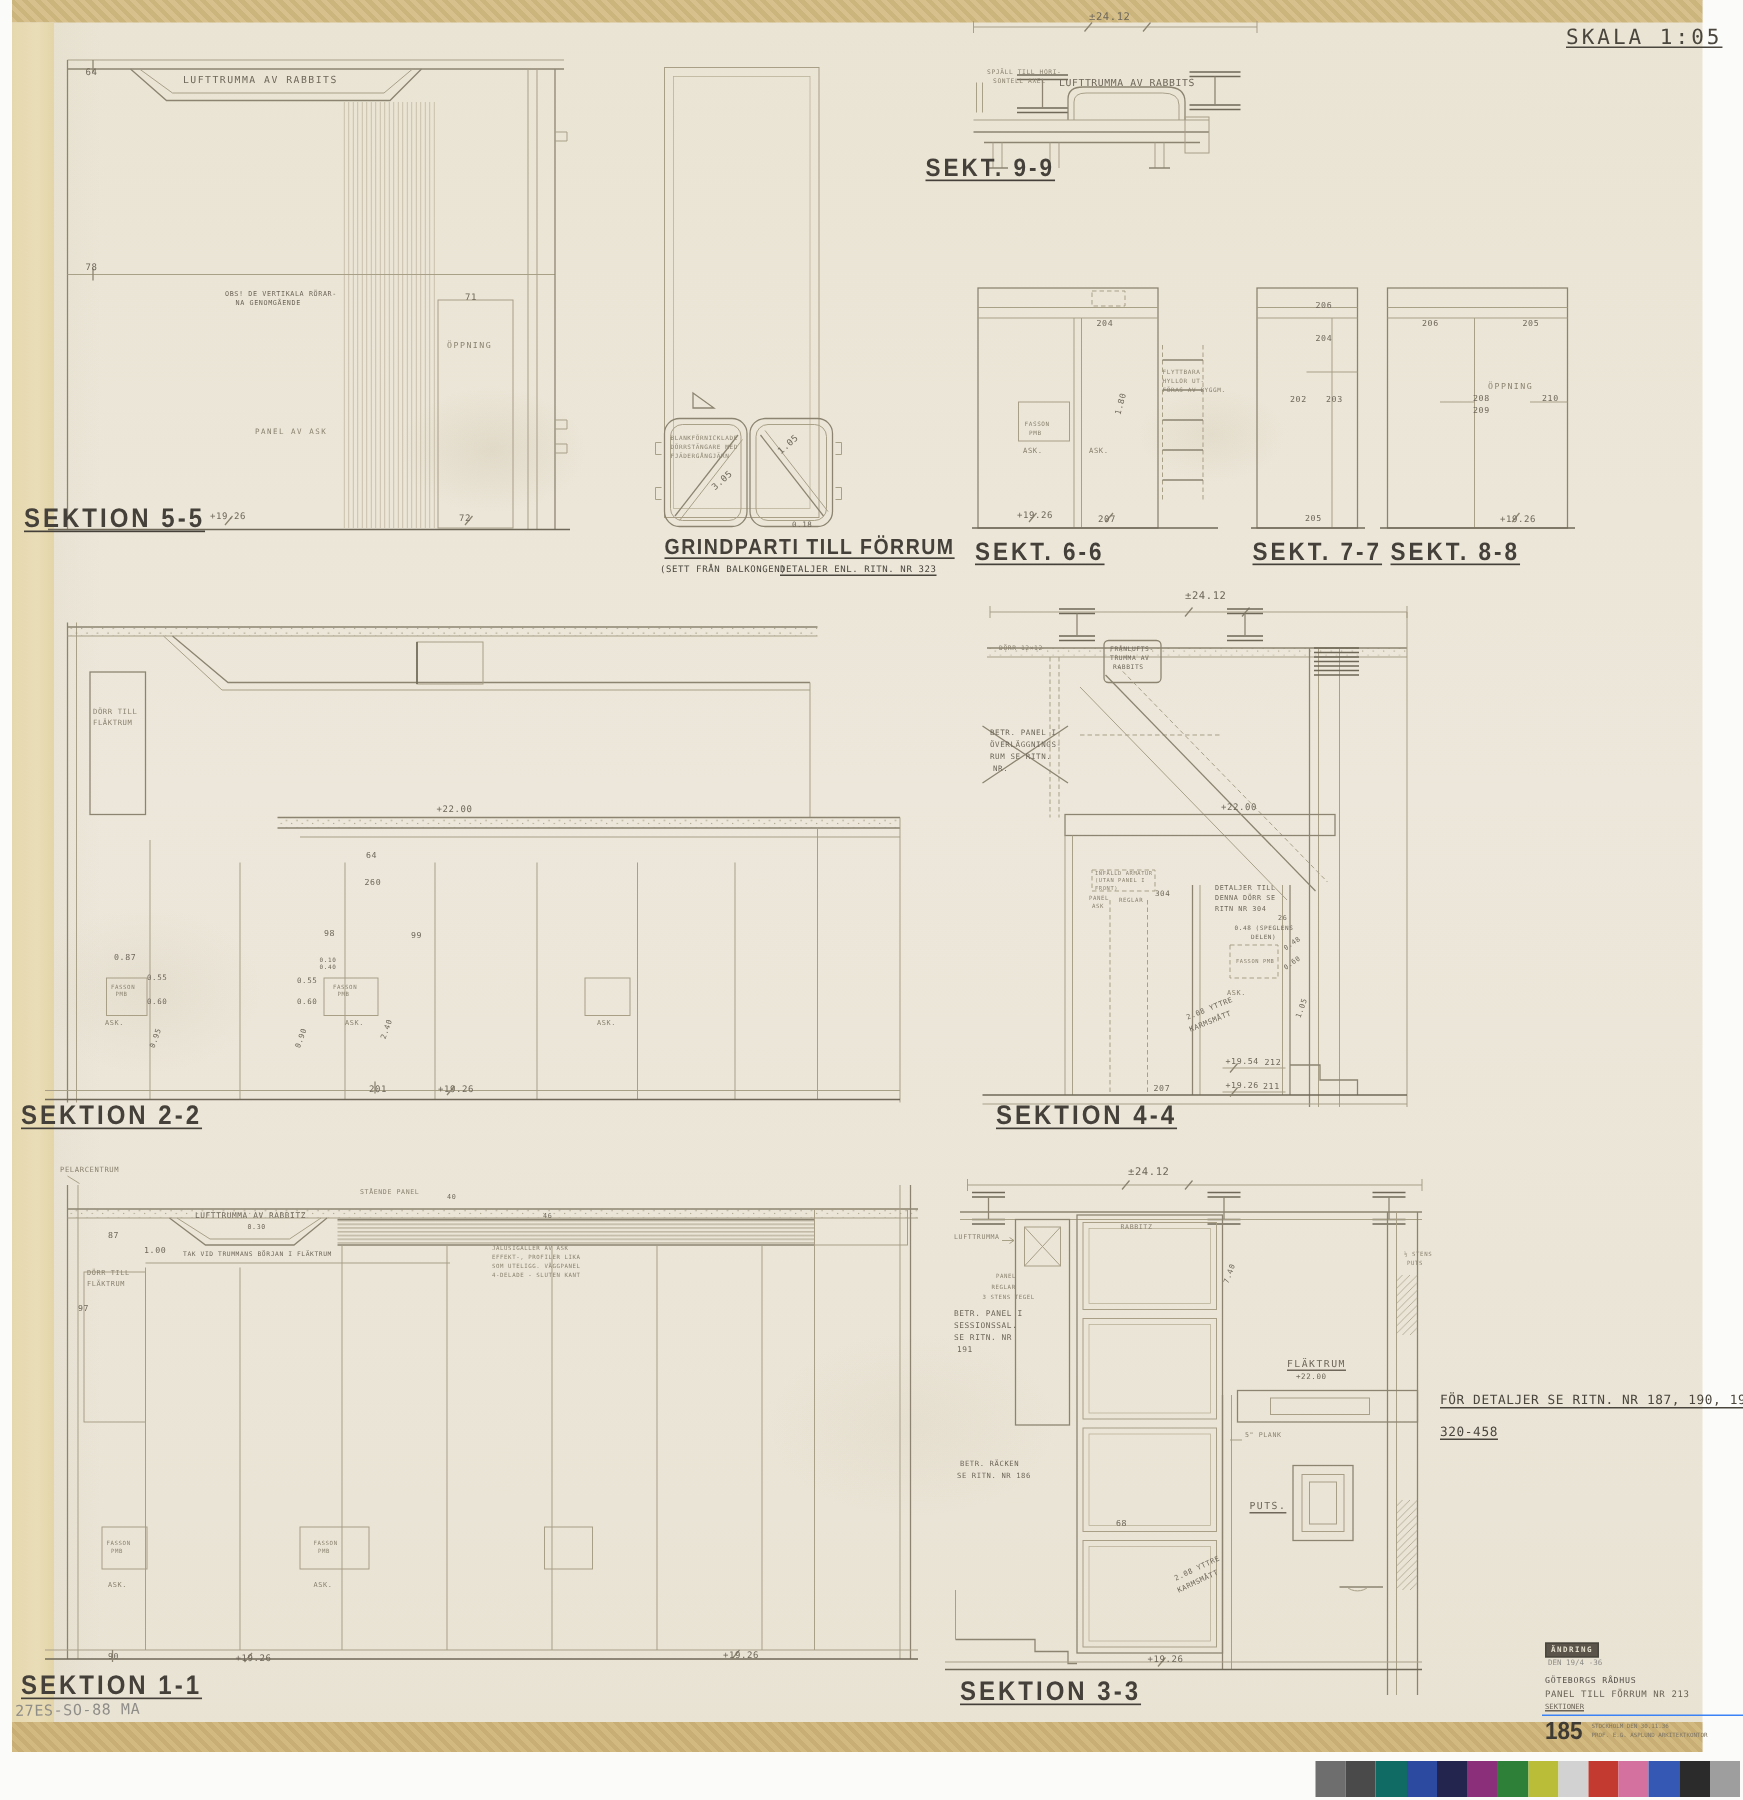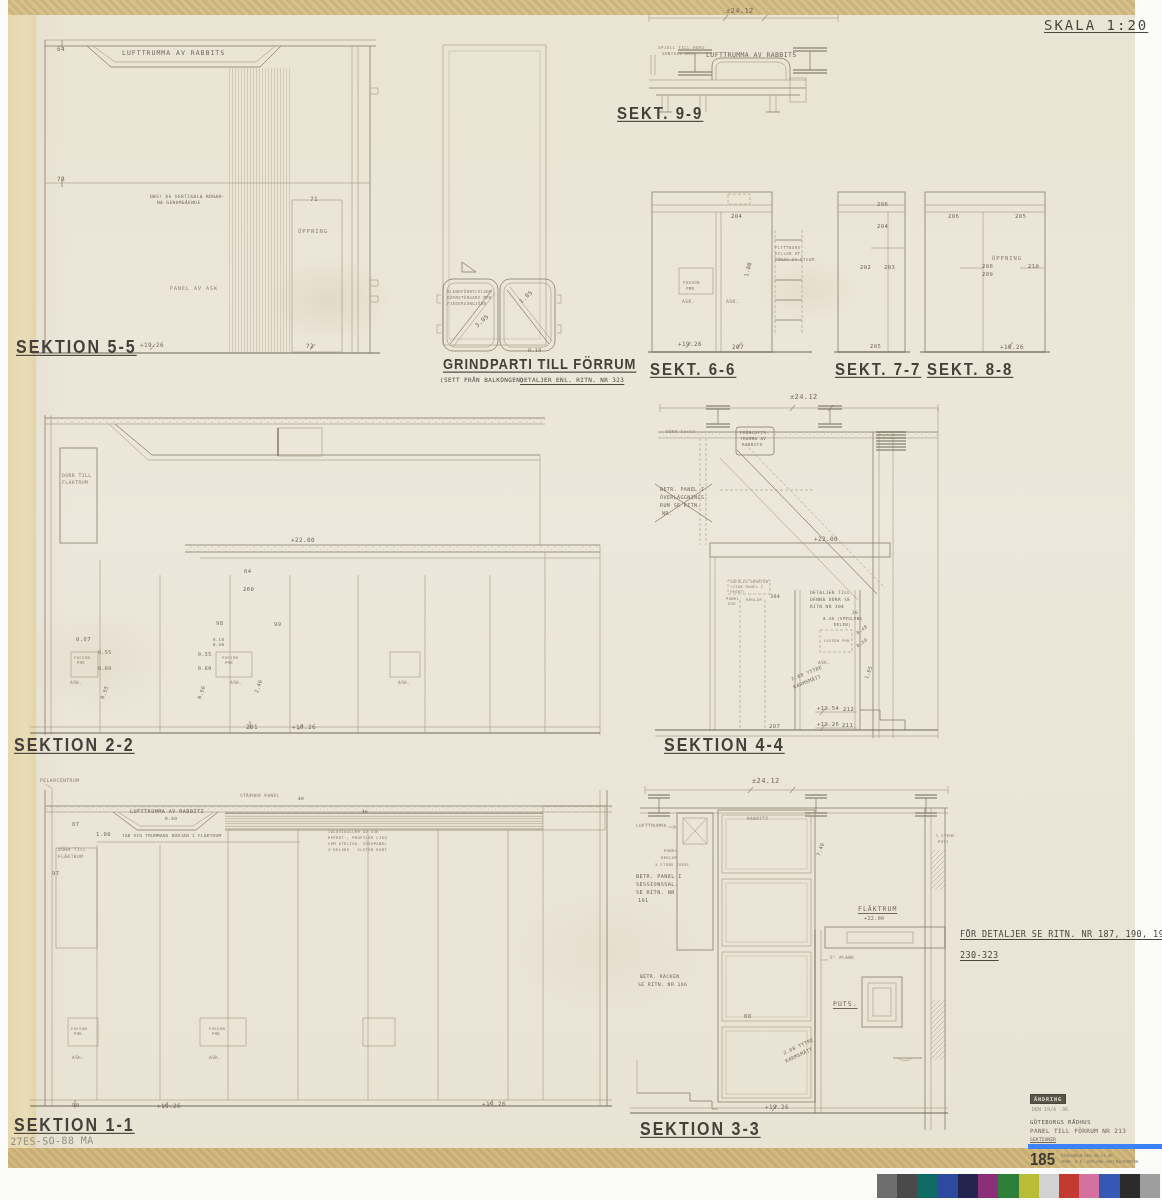--- a/index.html
+++ b/index.html
@@ -36,21 +36,21 @@
   .ttl{font-family:"Liberation Sans",sans-serif;font-weight:700;color:#45413a;letter-spacing:2px;}
   
   #titleblock{position:absolute;left:1028px;top:1086px;width:134px;color:#5a544a;}
   #stamp{display:inline-block;margin-left:2px;}
   #stamp-tag{display:inline-block;background:#5a544a;color:#e7e1d0;font-size:5px;font-weight:bold;
      padding:1px 3px;letter-spacing:1px;border:1px solid #4a463e;}
   #stamp-date{display:block;font-size:5px;color:#8f8d88;margin:1px 0 0 2px;}
   .tb-client{font-size:5.5px;letter-spacing:.5px;margin:4px 0 0 2px;color:#55504a;}
   .tb-subject{font-size:6px;letter-spacing:.4px;margin:2px 0 0 2px;color:#6b6457;}
   .tb-content{font-size:4.8px;text-decoration:underline;margin:3px 0 0 2px;color:#6b6457;}
-  .tb-row{display:flex;align-items:flex-start;border-top:5px solid #3b82f6;margin-top:2px;padding-top:1px;}
+  .tb-row{display:flex;align-items:flex-start;border-top:1px solid #3b82f6;margin-top:2px;padding-top:1px;}
   .tb-number{font-family:"Liberation Sans",sans-serif;font-size:15px;font-weight:bold;color:#3e3a34;
      transform:scaleY(1.1);transform-origin:left top;margin-left:2px;}
   .tb-sig{font-size:3.9px;color:#7c7464;margin-left:6px;line-height:1.6;padding-top:3px;}
   
   #colorbar{position:absolute;left:877px;top:1174px;width:283px;height:24px;display:flex;}
   .patch{flex:1 1 auto;height:100%;}
 </style>
 </head>
 <body>
 
@@ -275,21 +275,21 @@
       <path class="ln f" d="M898,1058 a9,7 0 0 0 14,0"></path>
       <path class="ln m" d="M637,1093 H690 V1101 H712 V1109 H718"></path>
       <path class="ln f" d="M637,1060 V1093"></path>
       <path class="ln f" d="M630,1108 H948"></path>
         <path class="ln d" d="M630,1113 H948"></path>
       <path class="ln m" d="M772,1111 l5,-6"></path>
     </g>
   </svg>
 
   <div id="labels">
-      <span class="lbl c-d u" style="left: 1044px; top: 18px; font-size: 14px; letter-spacing: 2px;">SKALA 1:20</span>
+      <span class="lbl c-d u" style="left: 1044px; top: 18px; font-size: 14px; letter-spacing: 2px;">SKALA 1:05</span>
       <span class="lbl c-m" style="left: 726px; top: 8px; font-size: 7px;">±24.12</span>
       <span class="lbl c-f" style="left: 658px; top: 46px; font-size: 4.2px;">SPJÄLL TILL HORI-</span>
       <span class="lbl c-f" style="left: 662px; top: 52px; font-size: 4.2px;">SONTELL AXEL</span>
       <span class="lbl c-m" style="left: 706px; top: 52px; font-size: 6.5px;">LUFTTRUMMA AV RABBITS</span>
       <span class="lbl c-d u ttl" style="left: 617px; top: 104px; font-size: 15px; transform: scaleY(1.12);">SEKT. 9-9</span>
       <span class="lbl c-m" style="left: 122px; top: 50px; font-size: 6.5px; letter-spacing: 1px;">LUFTTRUMMA AV RABBITS</span>
       <span class="lbl c-m" style="left: 57px; top: 46px; font-size: 6px;">64</span>
       <span class="lbl c-m" style="left: 57px; top: 176px; font-size: 6px;">78</span>
       <span class="lbl c-m" style="left: 150px; top: 195px; font-size: 4.5px;">OBS! DE VERTIKALA RÖRAR-</span>
       <span class="lbl c-m" style="left: 157px; top: 201px; font-size: 4.5px;">NA GENOMGÅENDE</span>
@@ -442,21 +442,21 @@
       <span class="lbl c-f" style="left: 830px; top: 956px; font-size: 4.4px;">5" PLANK</span>
       <span class="lbl c-m" style="left: 640px; top: 975px; font-size: 4.8px;">BETR. RÄCKEN</span>
       <span class="lbl c-m" style="left: 638px; top: 983px; font-size: 4.8px;">SE RITN. NR 186</span>
       <span class="lbl c-m u" style="left: 833px; top: 1001px; font-size: 6.5px; letter-spacing: 1px;">PUTS.</span>
       <span class="lbl c-m" style="left: 744px; top: 1014px; font-size: 5.5px;">68</span>
       <span class="lbl c-m" style="left: 783px; top: 1052px; font-size: 4.8px; transform: rotate(-25deg);">2.08 YTTRE</span>
       <span class="lbl c-m" style="left: 785px; top: 1060px; font-size: 4.8px; transform: rotate(-25deg);">KARMSMÅTT</span>
       <span class="lbl c-m" style="left: 765px; top: 1104px; font-size: 6px;">+19.26</span>
       <span class="lbl c-d u ttl" style="left: 640px; top: 1120px; font-size: 16px; transform: scaleY(1.12);">SEKTION 3-3</span>
       <span class="lbl c-d u" style="left: 960px; top: 930px; font-size: 8.5px;">FÖR DETALJER SE RITN. NR 187, 190, 194,</span>
-      <span class="lbl c-d u" style="left: 960px; top: 951px; font-size: 8.5px;">230-323</span>
+      <span class="lbl c-d u" style="left: 960px; top: 951px; font-size: 8.5px;">320-458</span>
     </div>
 
   <div id="titleblock">
     <div id="stamp">
       <span id="stamp-tag">ÄNDRING</span>
       <span id="stamp-date">DEN 19/4 -36</span>
     </div>
     <div class="tb-client">GÖTEBORGS RÅDHUS</div>
     <div class="tb-subject">PANEL TILL FÖRRUM NR 213</div>
     <div class="tb-content">SEKTIONER</div>

